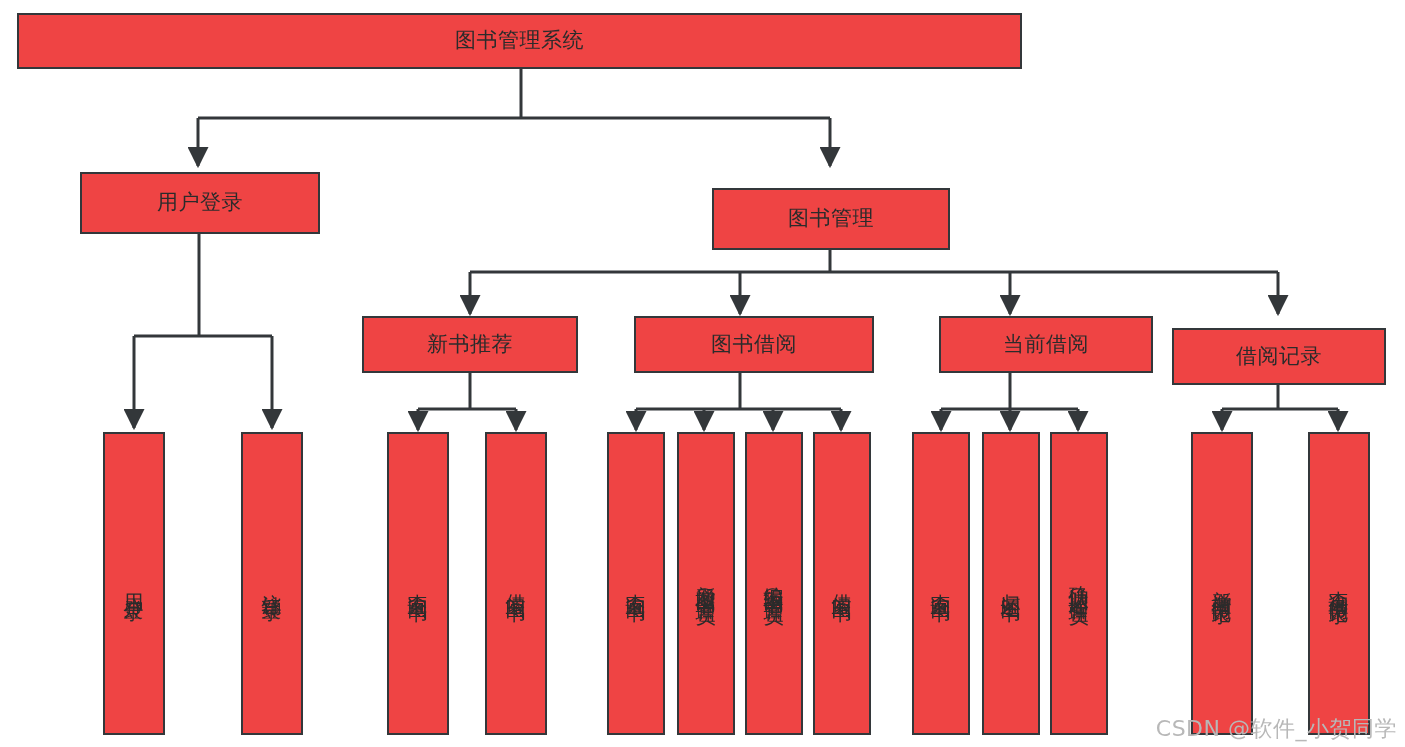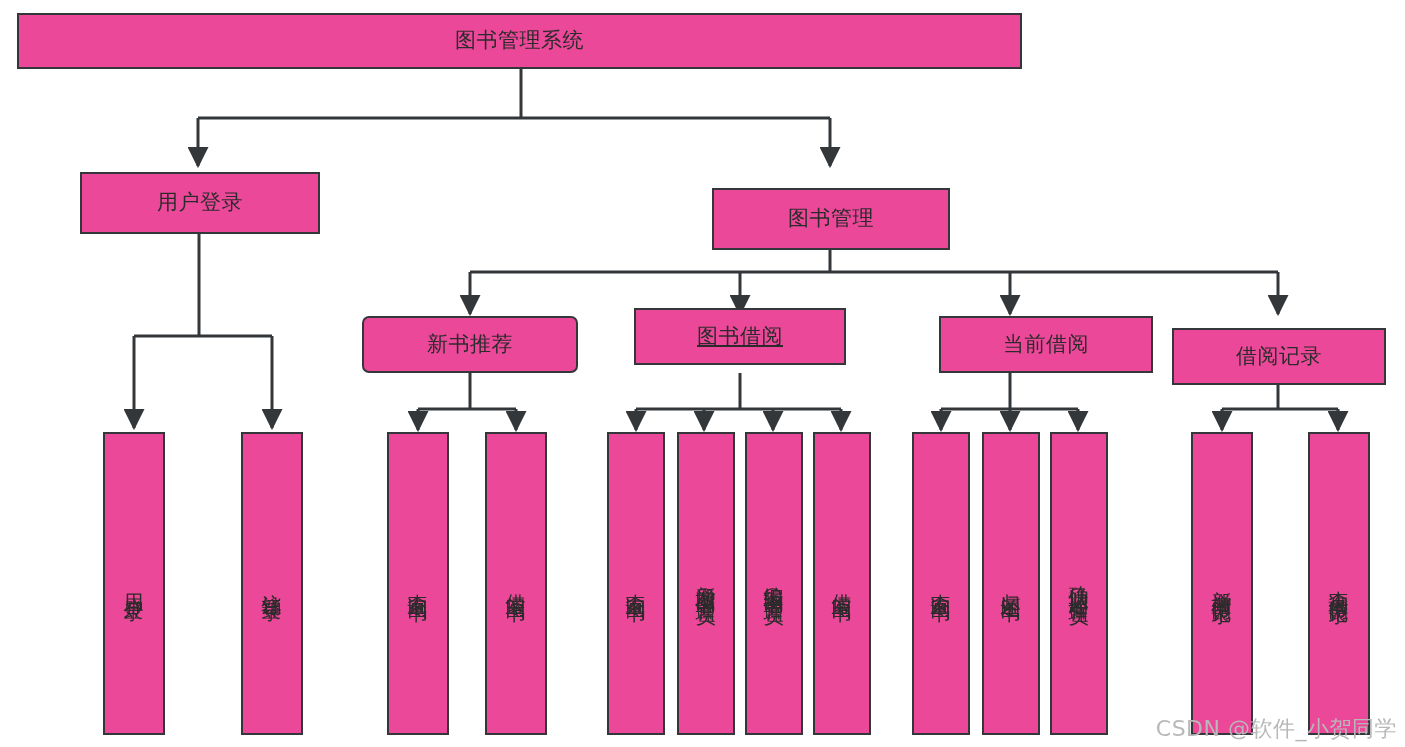--- a/index.html
+++ b/index.html
@@ -22,21 +22,21 @@
   svg.connectors {
     position: absolute;
     left: 0;
     top: 0;
     width: 1405px;
     height: 747px;
   }
   .node {
     position: absolute;
     box-sizing: border-box;
-    background: #ec4899;
+    background: #ef4444;
     border: 2px solid #33373a;
     display: flex;
     align-items: center;
     justify-content: center;
     color: #2b2b2b;
   }
   .node-label {
     font-size: 21px;
     line-height: 1.1;
     letter-spacing: 0.5px;
@@ -126,24 +126,24 @@
     <span class="node-label">图书管理系统</span>
   </div>
 
   <div class="node" style="left:80px; top:172px; width:240px; height:62px;">
     <span class="node-label">用户登录</span>
   </div>
   <div class="node" style="left:712px; top:188px; width:238px; height:62px;">
     <span class="node-label">图书管理</span>
   </div>
 
-  <div class="node" style="left:362px; top:316px; width:216px; height:57px;border-radius:7px;">
+  <div class="node" style="left:362px; top:316px; width:216px; height:57px;">
     <span class="node-label">新书推荐</span>
   </div>
-  <div class="node" style="left:634px; top:308px; width:212px; height:57px;text-decoration:underline;">
+  <div class="node" style="left:634px; top:316px; width:240px; height:57px;">
     <span class="node-label">图书借阅</span>
   </div>
   <div class="node" style="left:903px; top:316px; width:214px; height:57px;margin-left:36px;">
     <span class="node-label">当前借阅</span>
   </div>
   <div class="node" style="left:1172px; top:328px; width:214px; height:57px;">
     <span class="node-label">借阅记录</span>
   </div>
 
   <div class="node vertical" style="left:103px; top:432px; width:62px; height:303px;">

